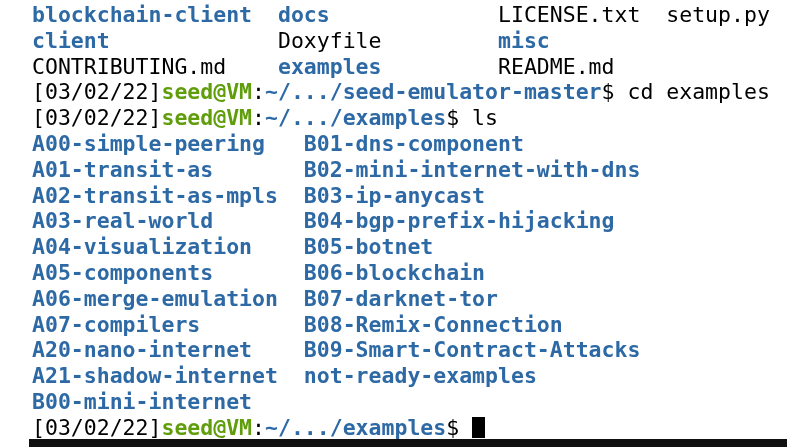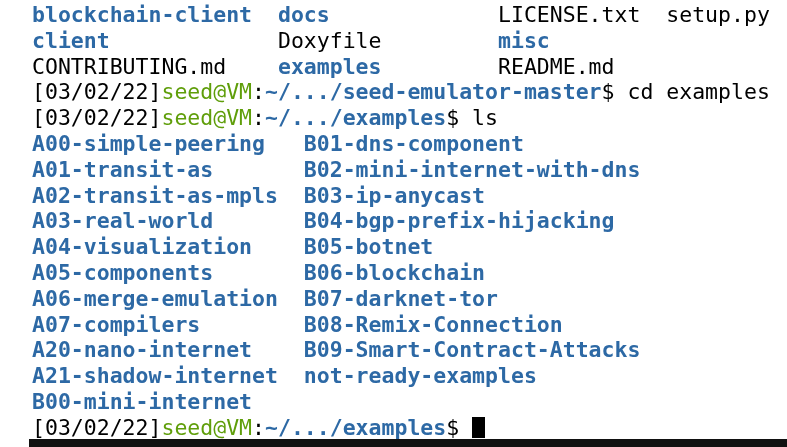--- a/index.html
+++ b/index.html
@@ -15,21 +15,21 @@
     margin:0;
     padding:2px 0 0 3px;
     font-family:"DejaVu Sans Mono","Liberation Mono",monospace;
     font-size:21.5px;
     line-height:25.8px;
     white-space:pre;
     letter-spacing:0;
   }
   .line{display:block;height:25.8px;}
   .c-dir{color:var(--dir-blue,#2d69a5);font-weight:bold;}
-  .c-user{color:var(--user-green,#5f9e0a);font-weight:normal;}
+  .c-user{color:var(--user-green,#5f9e0a);font-weight:bold;}
   .c-plain{color:var(--fg,#000);font-weight:normal;}
   .cursor{
     display:inline-block;
     width:13px;height:21px;
     background:var(--cursor,#000);
     vertical-align:-3px;
   }
   .scroll-thumb{
     position:absolute;
     right:0;top:303px;

